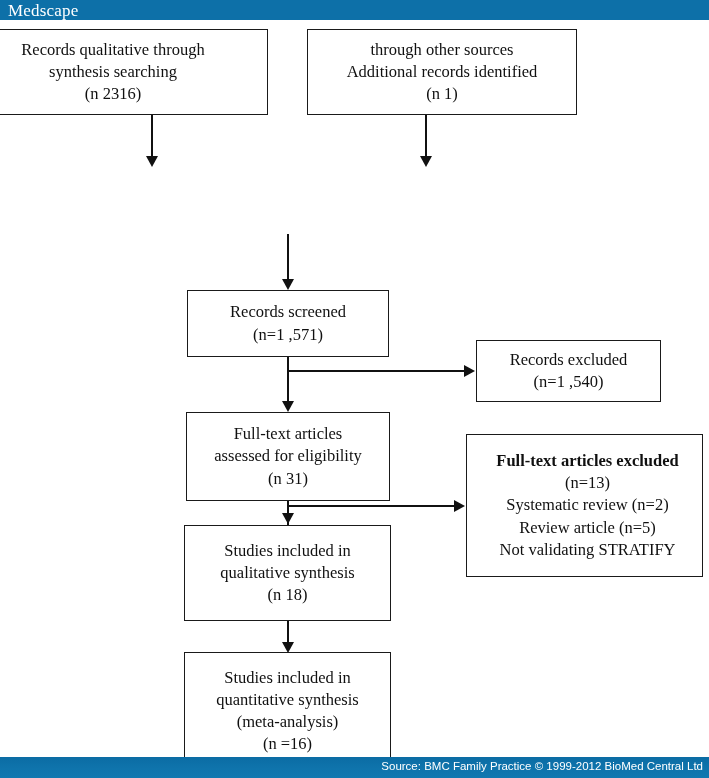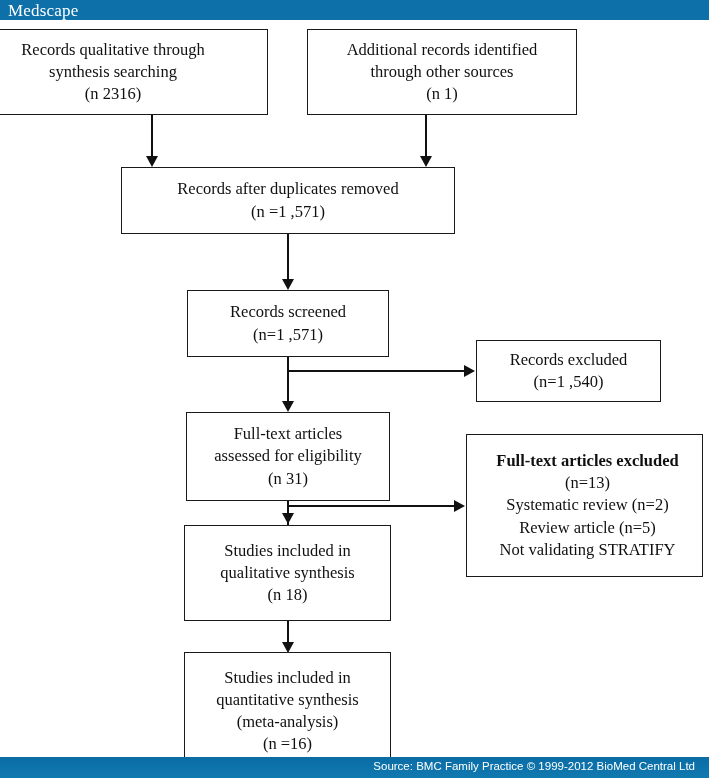--- a/index.html
+++ b/index.html
@@ -35,21 +35,21 @@
 
   
   #footer {
     position: absolute;
     left: 0; top: 757px;
     width: 709px; height: 21px;
     background: linear-gradient(to bottom, #0b6ca4 0%, #0f74ac 55%, #1178b0 100%);
   }
   #footer-text {
     position: absolute;
-    right: 14px; top: 3px;
+    right: 6px; top: 3px;
     color: #ffffff;
     font-family: "Liberation Sans", "DejaVu Sans", sans-serif;
     font-size: 11.5px;
     white-space: nowrap;
   }
 
   
   #diagram {
     position: absolute;
     left: 0; top: 20px;
@@ -111,35 +111,31 @@
 
   <div id="diagram">
 
     <div class="node" style="left:-42px; top:9px; width:310px; height:86px;">
       <span class="ln">Records qualitative through</span>
       <span class="ln">synthesis searching</span>
       <span class="ln">(n  2316)</span>
     </div>
 
     <div class="node" style="left:307px; top:9px; width:270px; height:86px;">
+      <span class="ln">through other sources</span>
       <span class="ln">Additional records identified</span>
-      <span class="ln">through other sources</span>
       <span class="ln">(n  1)</span>
     </div>
 
     <div class="vline" style="left:151px; top:95px; height:41px;"></div>
     <div class="arrow-down" style="left:145.5px; top:136px;"></div>
 
     <div class="vline" style="left:425px; top:95px; height:41px;"></div>
     <div class="arrow-down" style="left:419.5px; top:136px;"></div>
 
-    <div class="node" style="left:121px; top:147px; width:334px; height:67px;">
-      <span class="ln">Records after duplicates removed</span>
-      <span class="ln">(n =1 ,571)</span>
-    </div>
 
     <div class="vline" style="left:287px; top:214px; height:45px;"></div>
     <div class="arrow-down" style="left:281.5px; top:259px;"></div>
 
     <div class="node" style="left:187px; top:270px; width:202px; height:67px;">
       <span class="ln">Records screened</span>
       <span class="ln">(n=1 ,571)</span>
     </div>
 
     <div class="vline" style="left:287px; top:337px; height:44px;"></div>

